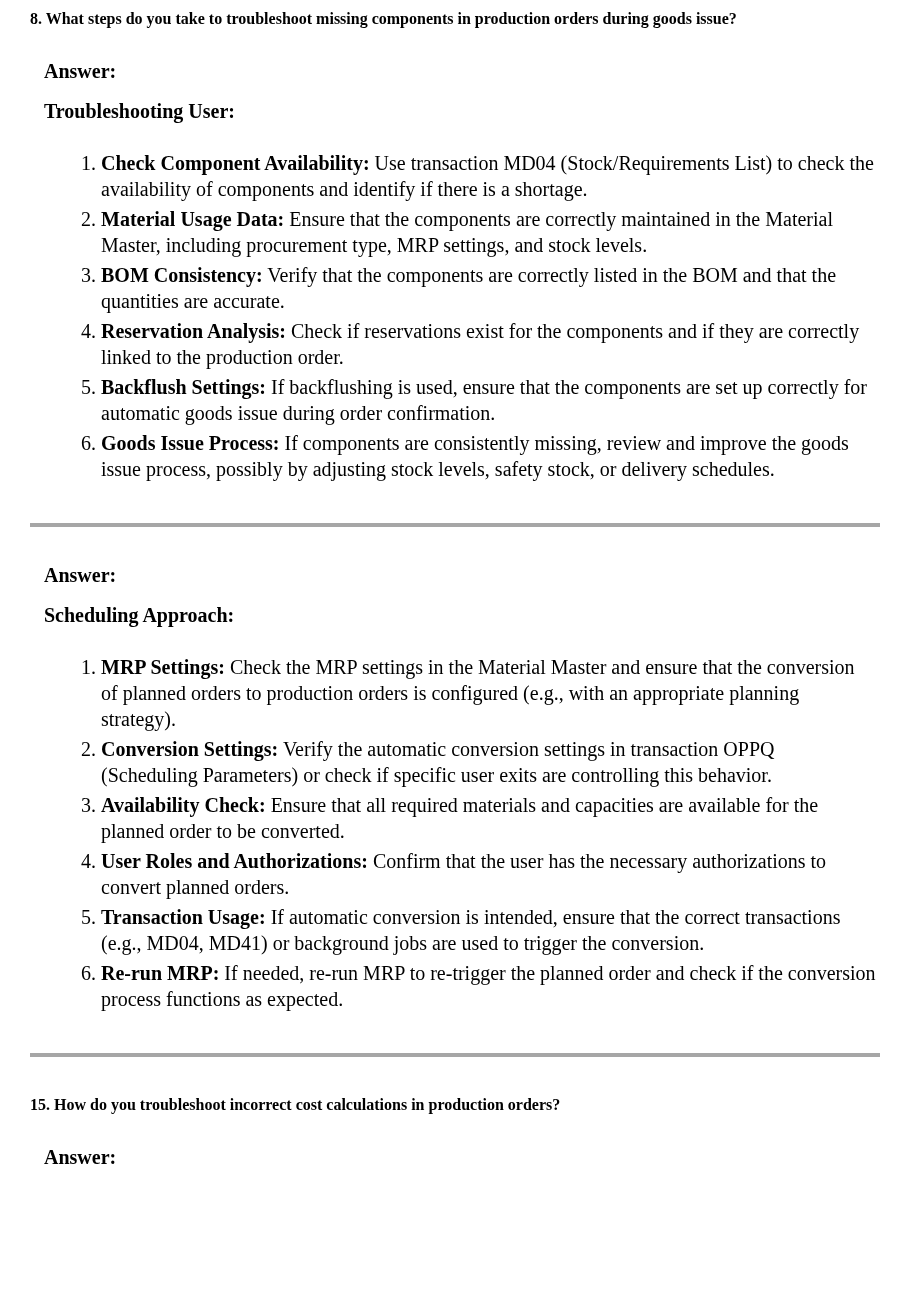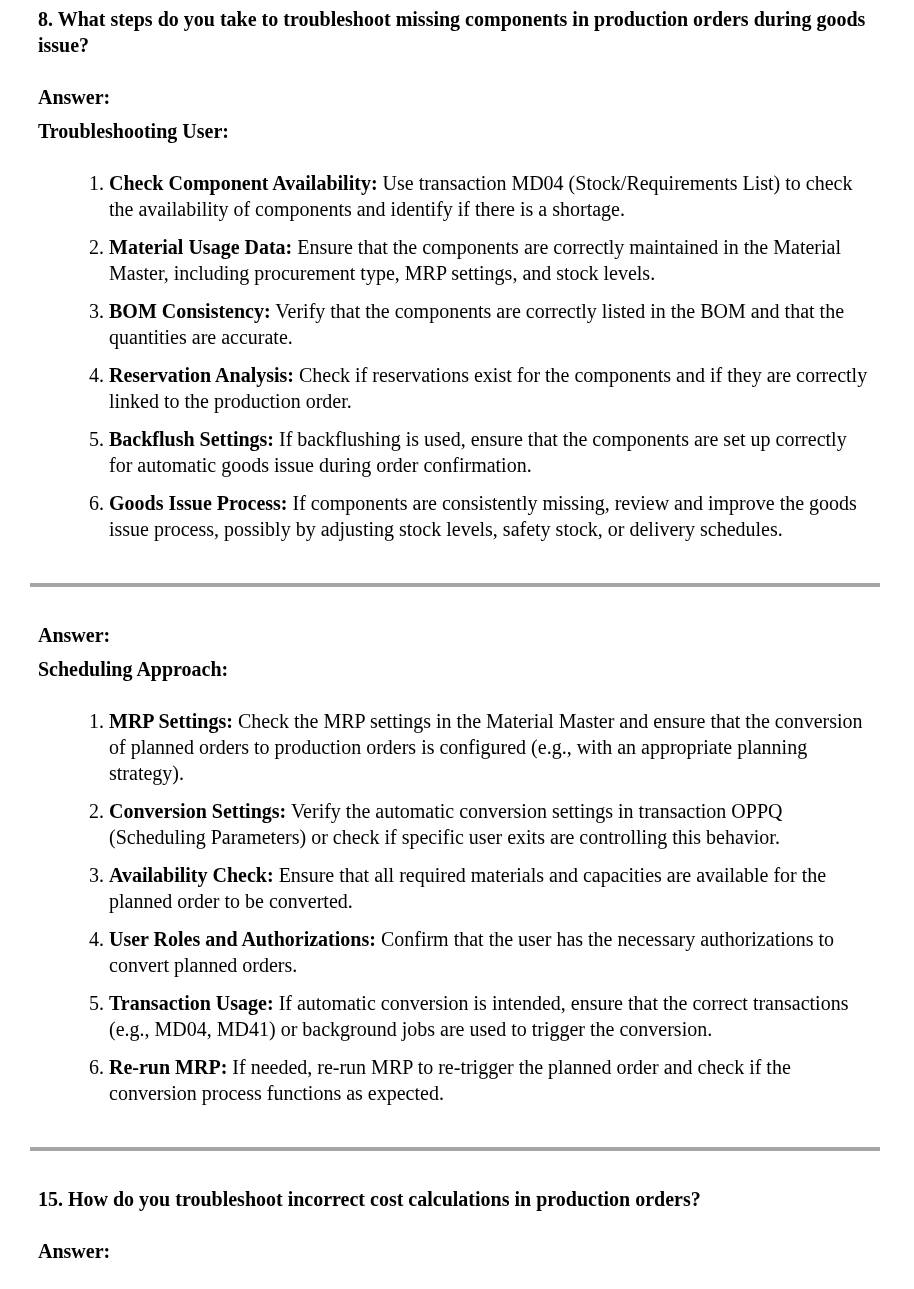--- a/index.html
+++ b/index.html
@@ -15,40 +15,40 @@
     font-family: "Liberation Serif", serif;
     font-size: 20px;
     line-height: 26px;
   }
   .page {
     box-sizing: border-box;
     width: 914px;
     padding: 6px 34px 0 30px;
   }
   .question {
-    margin: 0 0 26px 8px;
-    font-size: 20px;
+    margin: 0 0 26px 0;
+    font-size: 16px;
     line-height: 26px;
     font-weight: bold;
   }
   .answer-label,
   .answer-subtitle {
-    margin: 8px;
+    margin: 14px;
     font-weight: bold;
   }
   .answer-subtitle {
     margin-bottom: 26px;
   }
   ol.steps {
     margin: 0;
     padding: 0 0 0 67px;
     list-style: decimal outside;
   }
   ol.steps li {
-    margin: 12px;
+    margin: 4px;
     padding: 0;
   }
   .item-title {
     font-weight: bold;
   }
   hr.divider {
     border: none;
     height: 4px;
     background: #a6a6a6;
     margin: 41px 0 35px 0;

